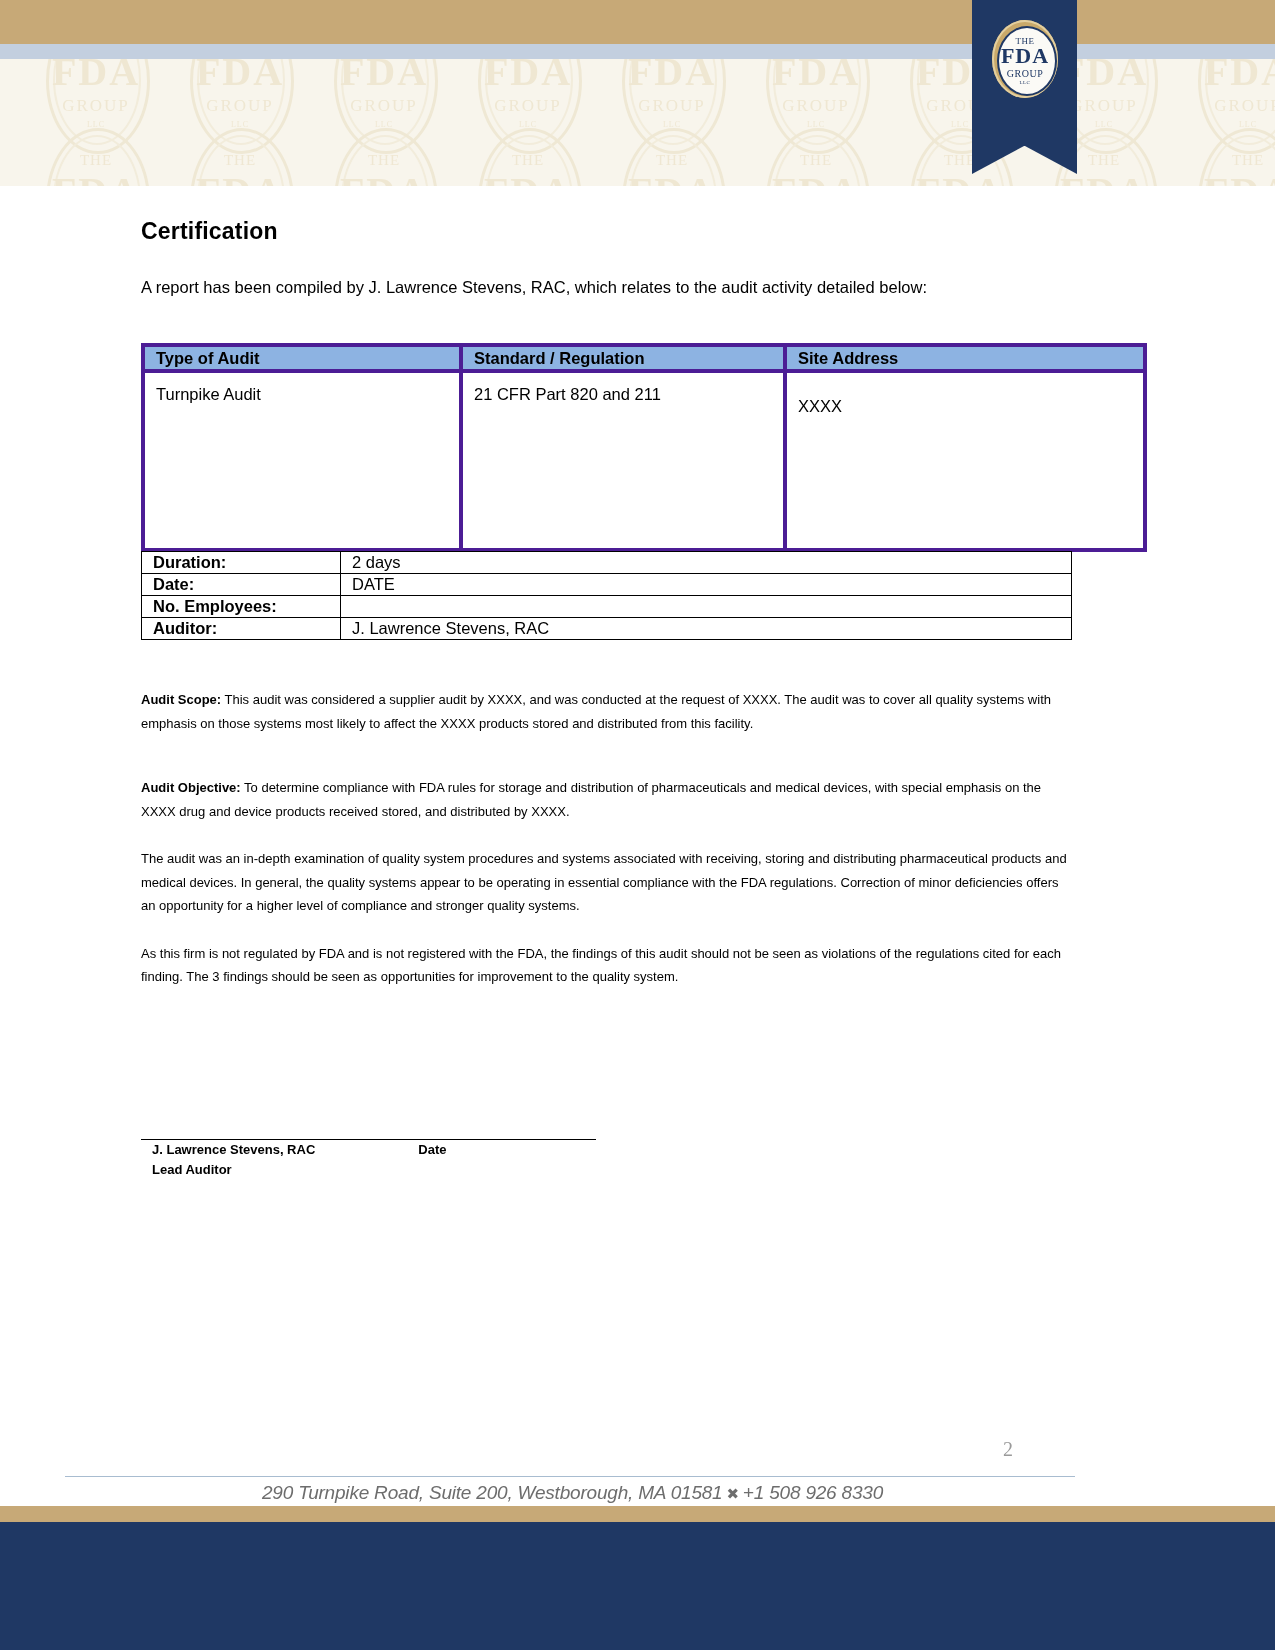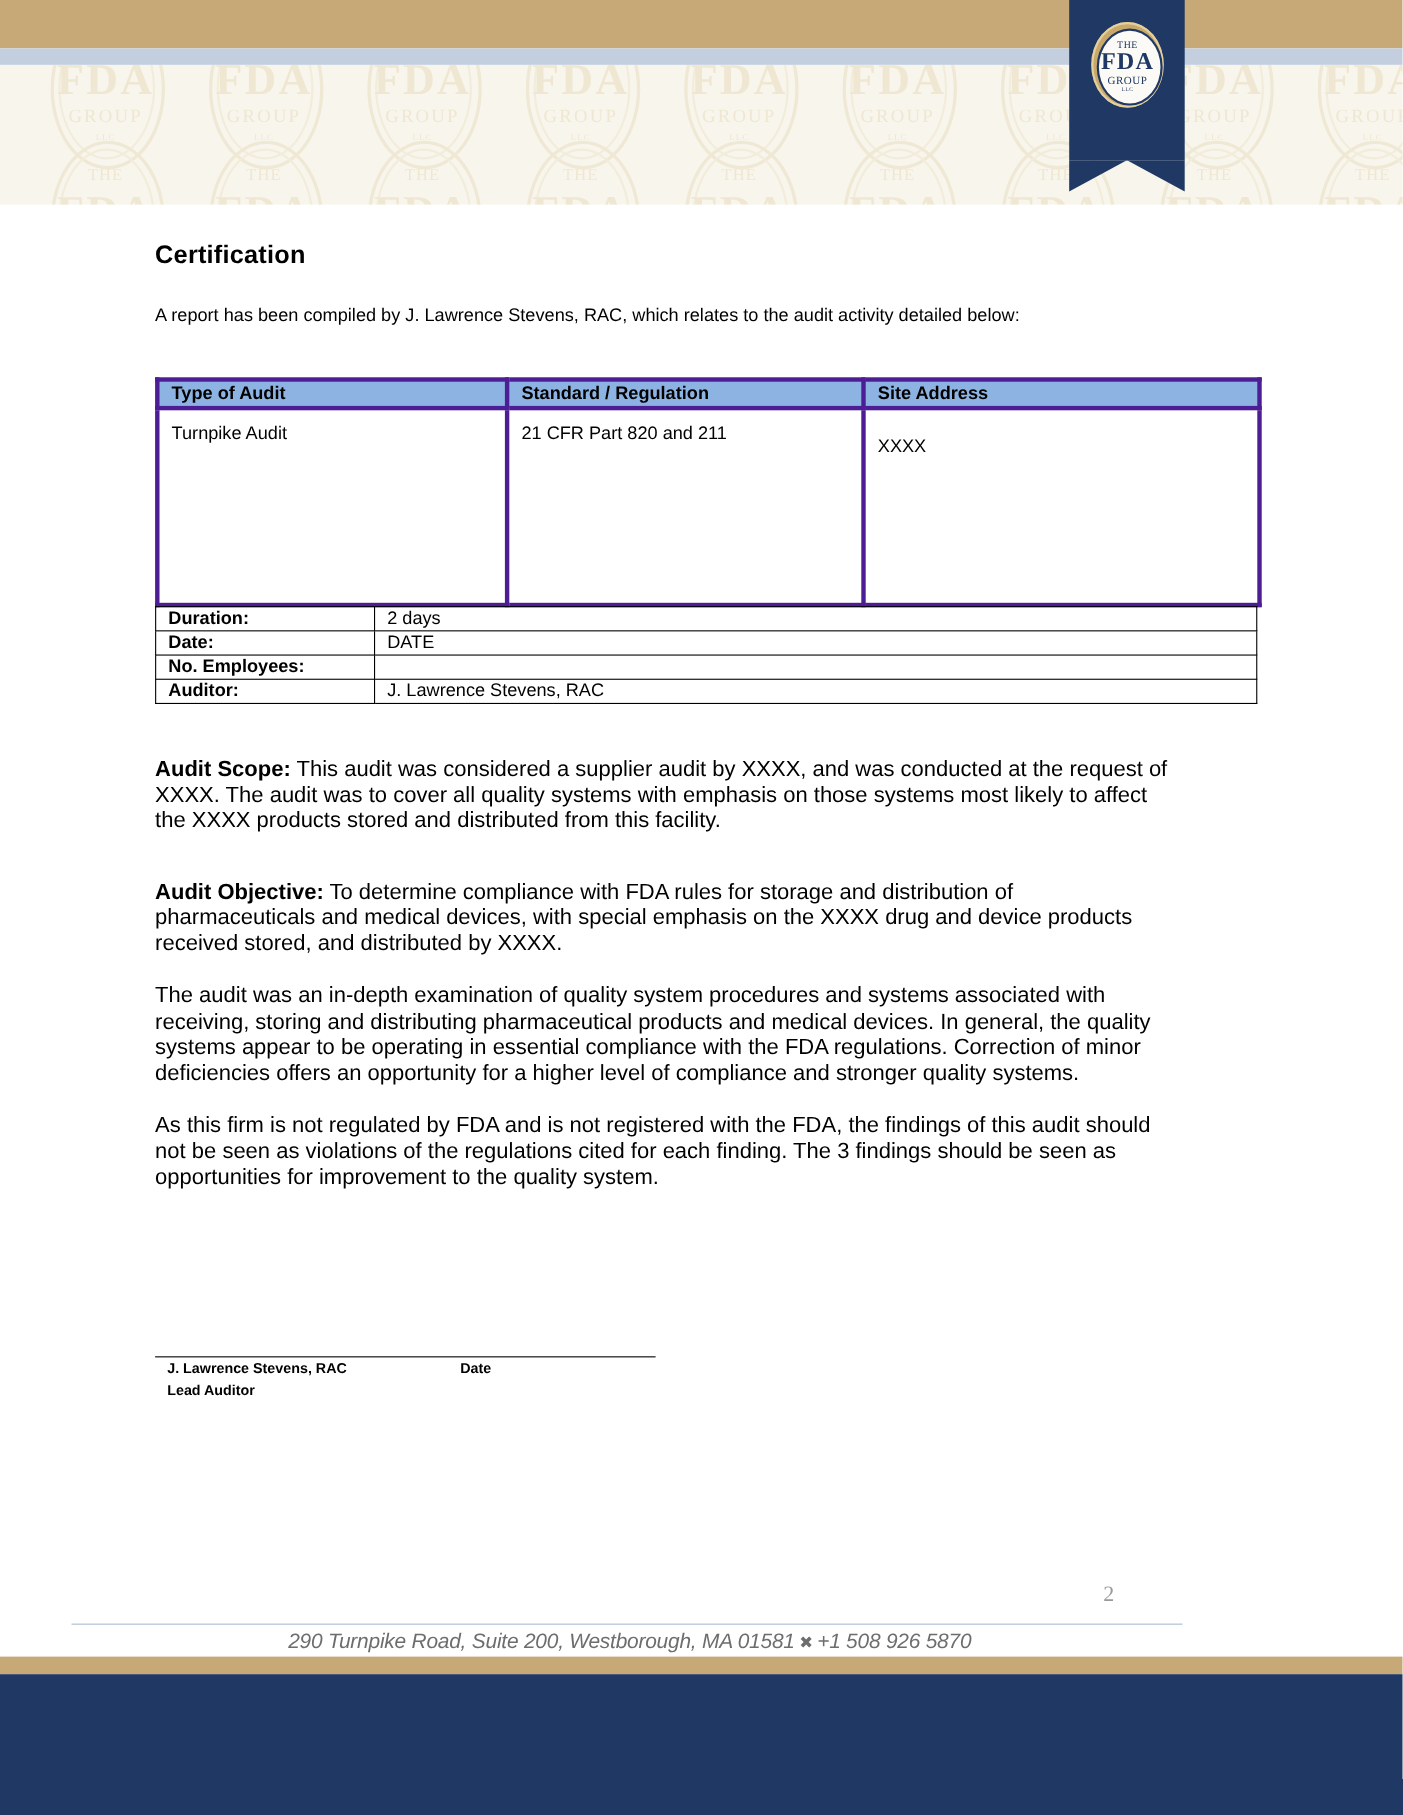--- a/index.html
+++ b/index.html
@@ -200,37 +200,37 @@
   .audit-table th {
     background: #8db3e2;
     font-weight: bold;
     height: 20px;
     line-height: 20px;
     padding: 1px 11px;
   }
   td.body-cell { height: 148px; padding-top: 12px; }
   td.body-cell.addr { padding-top: 24px; }
   .info-table {
-    width: 1002px;
+    width: 931px;
     border-collapse: collapse;
     table-layout: fixed;
     margin-top: -1px;
   }
   .info-table td {
     border: 1px solid #000000;
     font-size: 16.5px;
     height: 19px;
     line-height: 19px;
     padding: 1px 11px;
   }
   .info-table td.lbl { font-weight: bold; width: 178px; }
 
   
   .section {
-    font-size: 20px;
+    font-size: 13px;
     line-height: 23.5px;
     margin: 0;
   }
   .sp-scope { padding-top: 48px; }
   .sp-objective { padding-top: 41px; }
   .mgmt-head {
     font-size: 16.5px;
     font-weight: bold;
     padding-top: 45px;
     margin: 0;
@@ -527,16 +527,16 @@
 
     <div class="sign-block">
       <div class="sign-rule"></div>
       <div class="sign-line"><span>J. Lawrence Stevens, RAC</span><span class="sign-date">Date</span></div>
       <div class="sign-line">Lead Auditor</div>
     </div>
   </div>
 
   <div class="page-number">2</div>
   <div class="footer-rule"></div>
-  <div class="footer-text"><span>290 Turnpike Road, Suite 200, Westborough, MA 01581</span><span class="footer-star">✖</span><span>+1 508 926 5870</span></div>
+  <div class="footer-text"><span>290 Turnpike Road, Suite 200, Westborough, MA 01581</span><span class="footer-star">✖</span><span>+1 508 926 8330</span></div>
   <div class="footer-gold"></div>
   <div class="footer-navy"></div>
 </div>
 
 </body></html>

